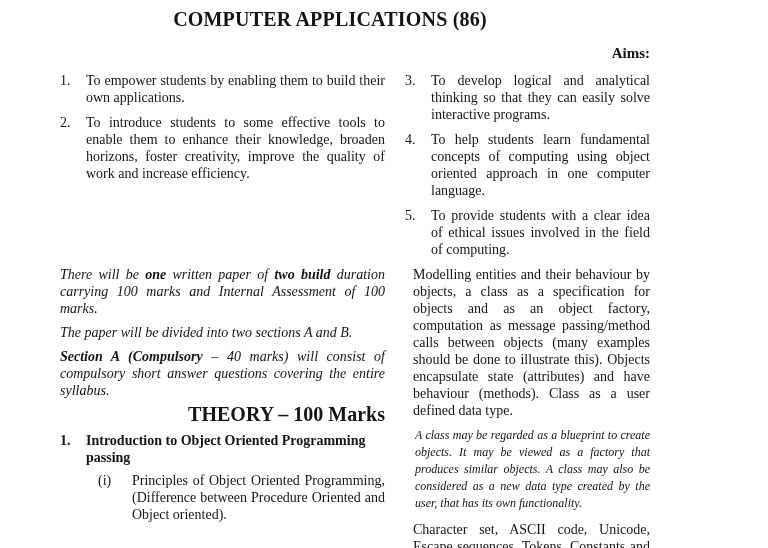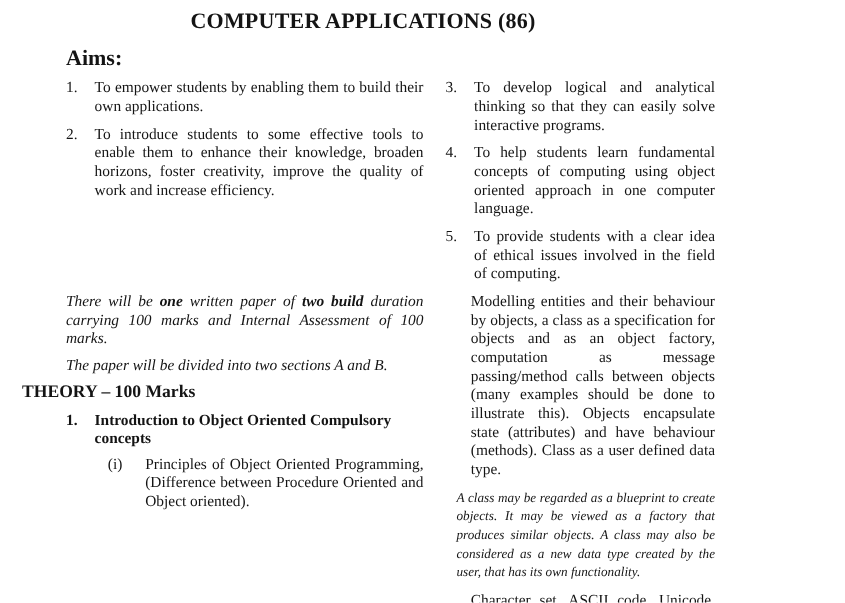--- a/index.html
+++ b/index.html
@@ -6,55 +6,55 @@
   html,body { background:#ffffff; }
   body { font-family:"Liberation Serif", serif; color:#141414; }
   .page {
     position:relative; width:668px; height:548px; overflow:hidden;
     background:#ffffff; padding:8px 18px 0 60px;font-family:Liberation Serif, serif;
   }
   .doc-title {
     text-align:center; font-weight:bold; font-size:20px; line-height:23px;
     margin:0 0 14px -50px; letter-spacing:0.2px;
   }
-  .aims-label { font-weight:bold; font-size:20px; line-height:17px; margin-bottom:10px; }
+  .aims-label { font-weight:bold; font-size:15px; line-height:17px; margin-bottom:10px;text-align:right; }
   .columns { display:flex; gap:15px; }
   .col-left  { width:325px; flex-shrink:0; }
   .col-right { flex:1; }
 
   
   .aims-item { display:flex; margin-bottom:8px; font-size:14px; line-height:17px; }
   .aims-item .num { width:26px; flex-shrink:0; }
   .aims-item .txt { flex:1; text-align:justify; }
   .aims-right { padding-left:5px; }
 
   .class-heading {
     text-align:center; font-weight:bold; font-size:17px; line-height:20px;
     margin:4px 0 10px -24px;
   }
 
   
   .intro p { font-style:italic; font-size:14px; line-height:17px;
              text-align:justify; margin-bottom:7px; }
   .intro .b { font-weight:bold; }
 
-  .theory-heading { font-weight:bold; font-size:16px; line-height:17px;
-                    text-align:left; margin:6px 0 9px -40px; }
+  .theory-heading { font-weight:bold; font-size:20px; line-height:17px;
+                    text-align:right; margin:6px 0 9px -40px; }
 
   .topic-row { display:flex; font-size:14px; line-height:17px; }
   .topic-row .num { width:26px; flex-shrink:0; font-weight:bold; }
   .topic-row .ttl { flex:1; font-weight:bold; }
   .sub-row { display:flex; margin:6px 0 0 38px; font-size:14px; line-height:17px; }
   .sub-row .num { width:34px; flex-shrink:0; }
   .sub-row .txt { flex:1; text-align:justify; }
 
   
   .topic-head { font-weight:bold; font-size:14px; line-height:17px; margin-bottom:6px; }
   .topic-head .num { margin-right:5px; }
-  .topic-body { margin-left:28px; font-size:14px; line-height:17px;
+  .topic-body { margin-left:13px; font-size:14px; line-height:17px;
                 text-align:justify; margin-bottom:8px; }
   .topic-note { margin-left:15px; font-size:12px; line-height:17px;
                 font-style:italic; text-align:justify; margin-bottom:9px; }
 </style>
 </head>
 <body>
 
 <div class="page">
 
   <div class="doc-title">COMPUTER APPLICATIONS (86)</div>
@@ -88,27 +88,28 @@
     </div>
   </div>
 
 
   <div class="columns">
 
     <div class="col-left">
       <div class="intro">
         <p><span>There will be </span><span class="b">one</span><span> written paper of </span><span class="b">two build</span><span> duration carrying 100 marks and Internal Assessment of 100 marks.</span></p>
         <p><span>The paper will be divided into two sections A and B.</span></p>
+        <p><span class="b">Section A (Compulsory</span><span> – 40 marks) will consist of compulsory short answer questions covering the entire syllabus.</span></p>
       </div>
 
       <div class="theory-heading">THEORY – 100 Marks</div>
 
       <div class="topic-row">
         <span class="num">1.</span>
-        <span class="ttl">Introduction to Object Oriented Compulsory concepts</span>
+        <span class="ttl">Introduction to Object Oriented Programming passing</span>
       </div>
 
       <div class="sub-row">
         <span class="num">(i)</span>
         <span class="txt">Principles of Object Oriented Programming, (Difference between Procedure Oriented and Object oriented).</span>
       </div>
     </div>
 
     <div class="col-right">
       <div class="topic-body">Modelling entities and their behaviour by objects, a class as a specification for objects and as an object factory, computation as message passing/method calls between objects (many examples should be done to illustrate this). Objects encapsulate state (attributes) and have behaviour (methods). Class as a user defined data type.</div>

